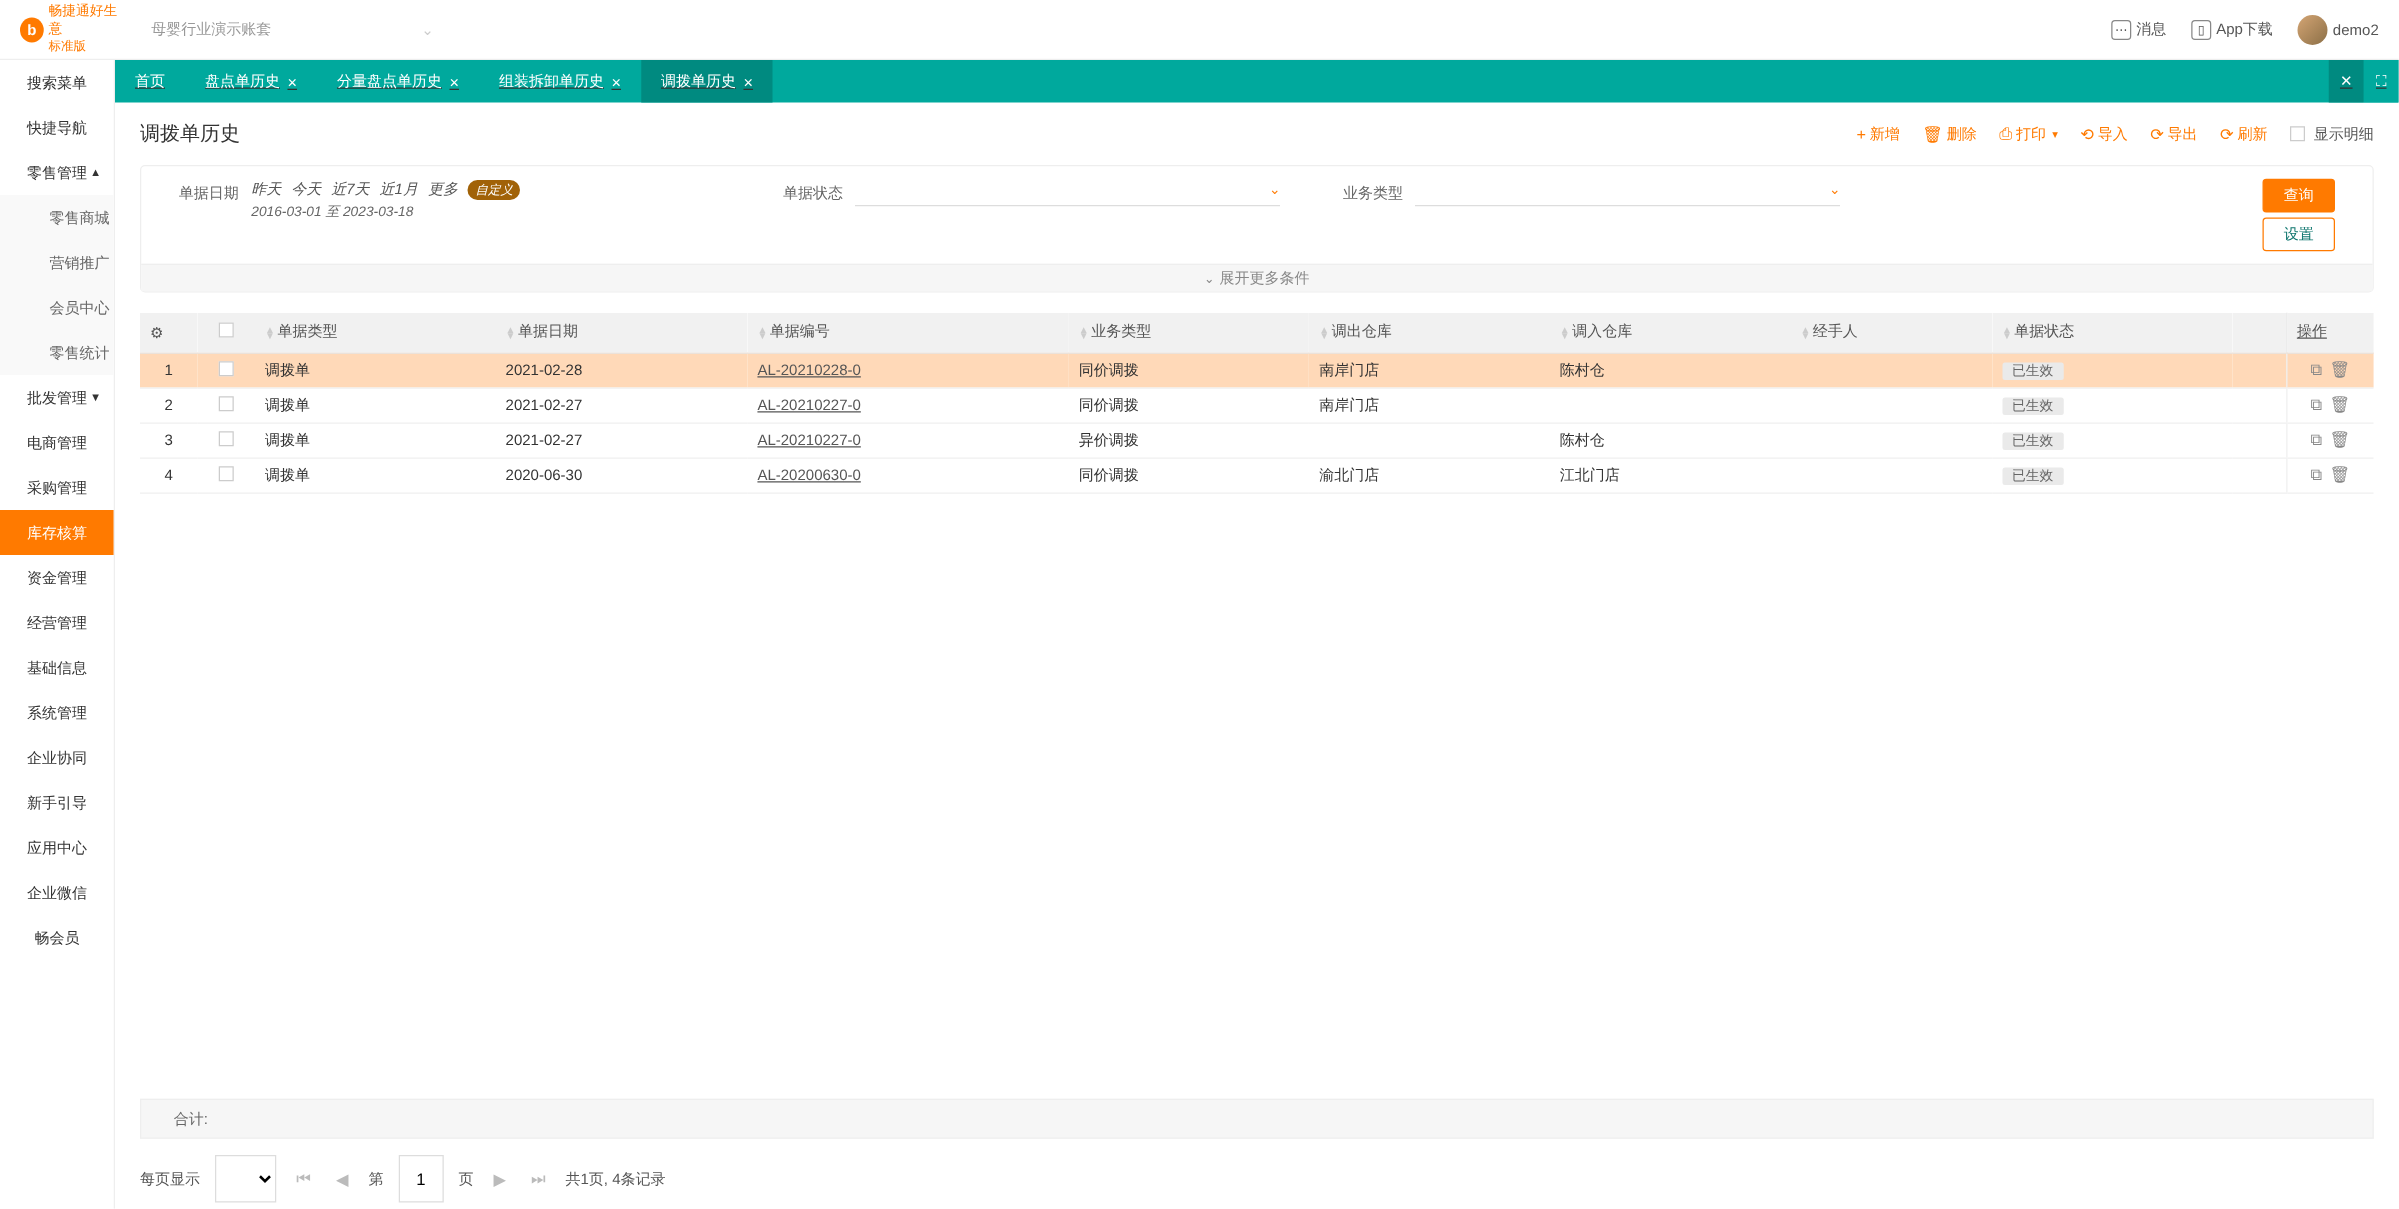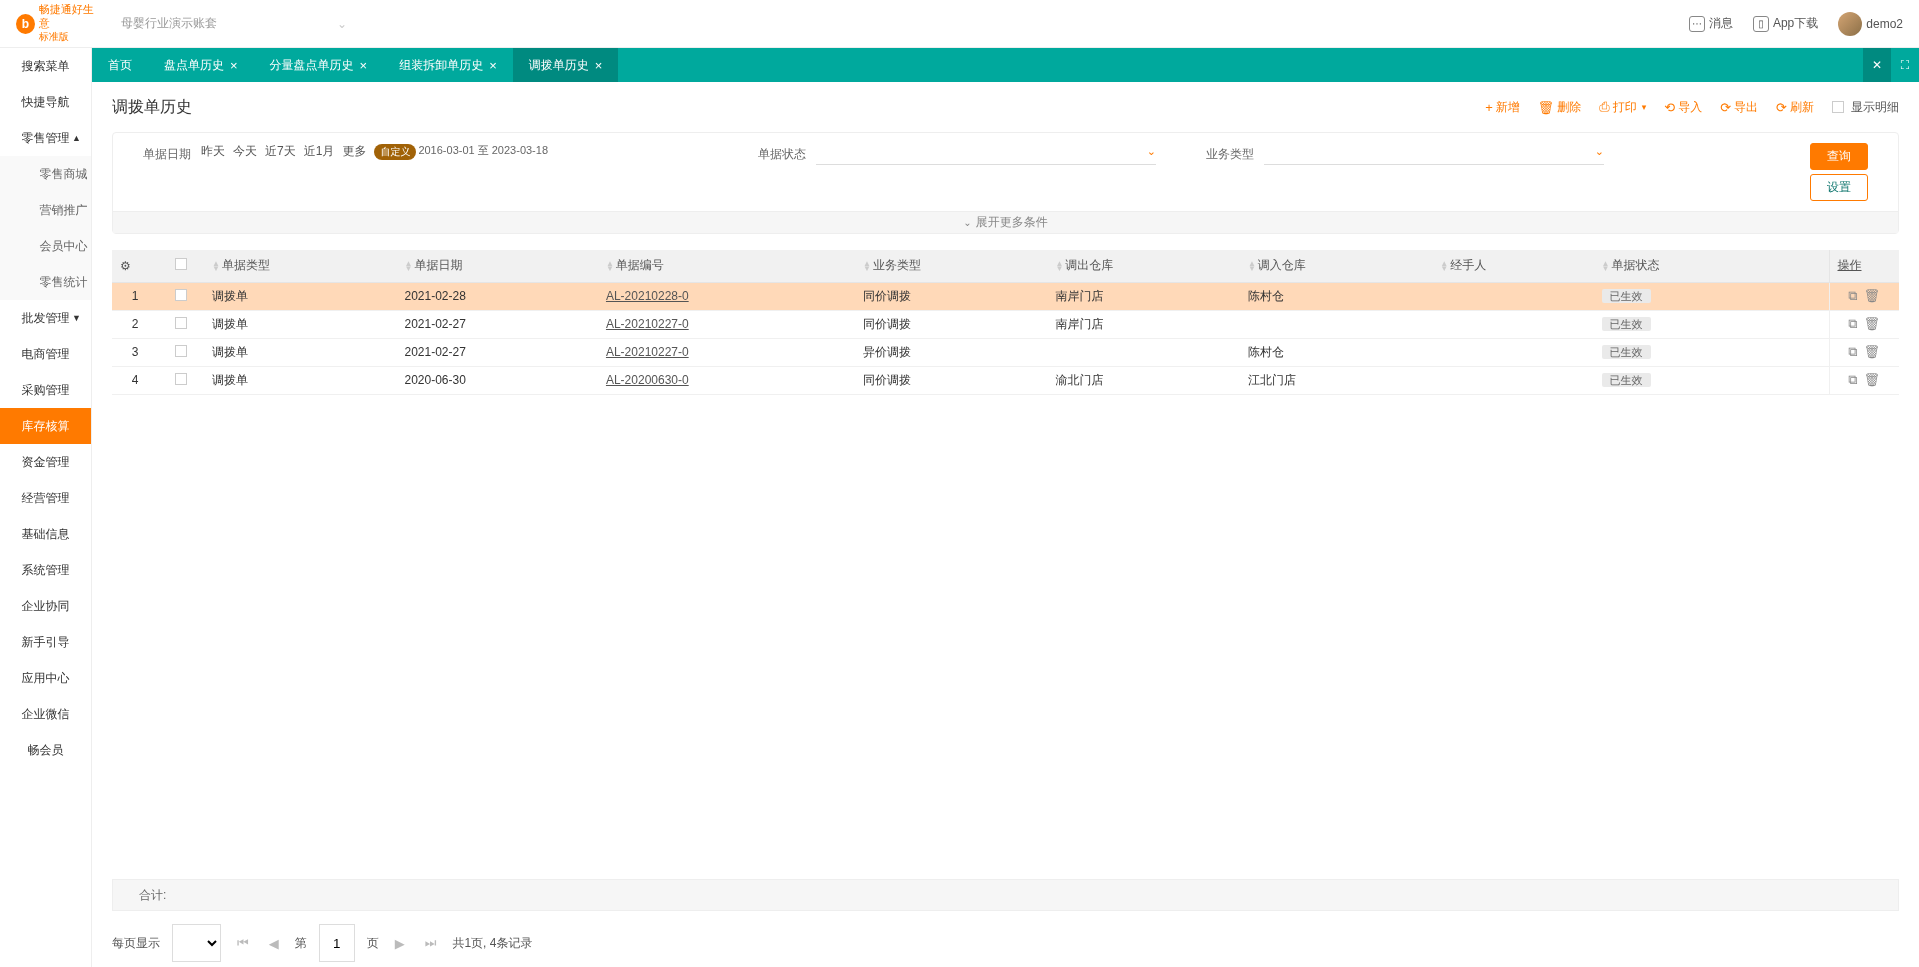--- a/index.html
+++ b/index.html
@@ -15,38 +15,38 @@
 .hdr-icon{width:16px;height:16px;border:1.5px solid #888;border-radius:3px;display:flex;align-items:center;justify-content:center;font-size:10px;}
 .avatar{width:24px;height:24px;border-radius:50%;background:linear-gradient(135deg,#d4a574,#8b6f47);}
 .layout{display:flex;height:calc(100vh - 48px);}
 .sidebar{width:92px;border-right:1px solid #eee;overflow-y:auto;flex-shrink:0;}
 .side-item{height:36px;display:flex;align-items:center;justify-content:center;font-size:12px;color:#333;cursor:pointer;position:relative;}
 .side-item.active{background:#ff7a00;color:#fff;}
 .side-item .arrow{position:absolute;right:10px;font-size:9px;}
 .side-sub{background:#f9f9f9;padding-left:36px;}
 .side-sub .side-item{color:#666;}
 .main{flex:1;display:flex;flex-direction:column;overflow:hidden;}
-.tabbar{height:34px;background:#00a99d;display:flex;align-items:stretch;}
+.tabbar{height:34px;background:#00a99d;display:flex;align-items:stretch;text-decoration:underline;}
 .tab{padding:0 16px;display:flex;align-items:center;color:#fff;font-size:12px;cursor:pointer;gap:6px;}
 .tab.active{background:#008a80;}
 .tab-close{font-size:13px;cursor:pointer;}
 .tabbar-right{margin-left:auto;display:flex;align-items:center;}
 .tabbar-btn{width:28px;height:100%;display:flex;align-items:center;justify-content:center;color:#fff;cursor:pointer;background:#008a80;}
 .toolbar{height:50px;display:flex;align-items:center;padding:0 20px;}
 .page-title{font-size:16px;font-weight:500;}
 .toolbar-actions{margin-left:auto;display:flex;align-items:center;gap:18px;}
 .tool-btn{display:flex;align-items:center;gap:3px;color:#555;cursor:pointer;}
 .tool-btn.orange{color:#ff7a00;}
 .tool-icon{font-size:13px;}
 .checkbox{width:12px;height:12px;border:1px solid #ccc;background:#fff;}
 .filter-bar{margin:0 20px;background:#fff;border:1px solid #eee;border-radius:4px;}
 .filter-row{display:flex;align-items:flex-start;padding:10px 30px;gap:30px;}
 .filter-group{display:flex;align-items:flex-start;gap:10px;}
 .filter-label{color:#666;padding-top:3px;}
-.filter-opts{display:flex;flex-direction:row;gap:2px;}
+.filter-opts{display:flex;flex-direction:column;gap:2px;font-style:italic;}
 .filter-presets{display:flex;gap:8px;align-items:center;}
 .filter-preset{color:#555;cursor:pointer;}
 .filter-preset.badge{background:#a16207;color:#fff;padding:1px 6px;border-radius:8px;font-size:10px;}
 .filter-range{color:#666;font-size:11px;}
 .filter-input{border-bottom:1px solid #ddd;width:340px;height:22px;position:relative;}
 .filter-input .chev{position:absolute;right:0;top:2px;color:#ff7a00;font-size:11px;}
 .query-btns{margin-left:auto;display:flex;flex-direction:column;gap:4px;}
 .btn{padding:4px 16px;border-radius:3px;cursor:pointer;font-size:12px;text-align:center;}
 .btn-primary{background:#ff7a00;color:#fff;border:1px solid #ff7a00;}
 .btn-outline{background:#fff;color:#0f766e;border:1px solid #ff7a00;text-align:center;}

